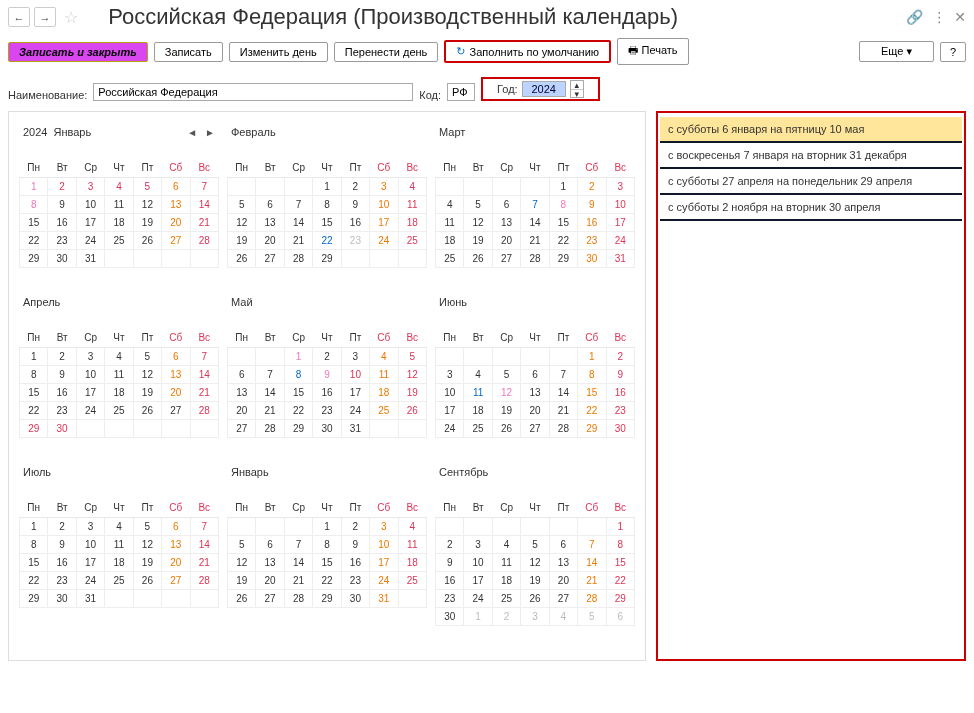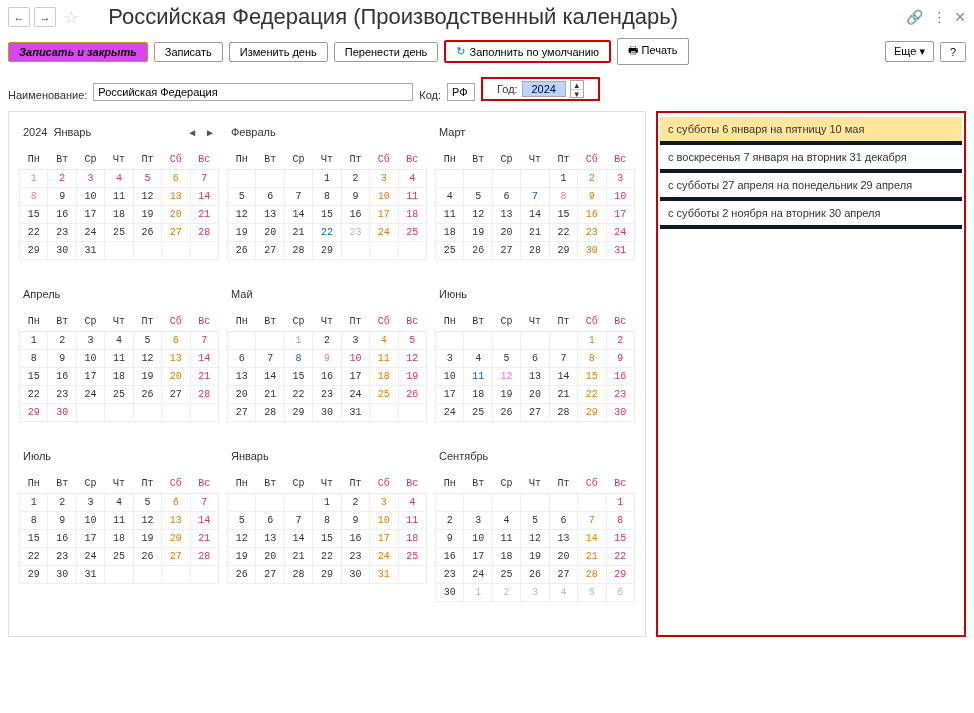--- a/index.html
+++ b/index.html
@@ -9,53 +9,53 @@
 .star { color: #ccc; font-size: 16px; margin: 0 4px; }
 .title { font-size: 22px; font-weight: normal; flex: 1; margin-left: 22px; }
 .title-right { display: flex; gap: 8px; align-items: center; }
 .icon-btn { color: #888; cursor: pointer; font-size: 14px; }
 .toolbar { display: flex; align-items: center; padding: 4px 8px 8px; gap: 6px; }
 .btn { border: 1px solid #999; background: #fff; padding: 3px 10px; border-radius: 2px; cursor: pointer; font-size: 11px; }
 .btn-primary { background: #d946ef; border-color: #b8a000; font-weight: bold; font-style: italic; }
 .btn-highlight { border: 2px solid #c00; display: flex; align-items: center; gap: 4px; }
 .btn-highlight .refresh-icon { color: #06c; }
 .toolbar-spacer { flex: 1; }
-.btn-more { border: 1px solid #999; padding: 3px 8px; }
+.btn-more { border: 1px solid #999; padding: 3px 21px; }
 .btn-help { border: 1px solid #999; padding: 3px 8px; width:26px; text-align:center;}
 .form-row { display: flex; align-items: flex-end; padding: 4px 8px 10px; gap: 6px; }
 .form-label { font-size: 11px; }
 .input-name { flex: 0 0 320px; border: 1px solid #aaa; padding: 2px 4px; font-size: 11px; }
 .input-code { width: 28px; border: 1px solid #aaa; padding: 2px 4px; font-size: 11px; }
 .year-box { display: flex; align-items: center; border: 2px solid #c00; padding: 1px 14px; gap: 4px; }
 .input-year { width: 44px; border: 1px solid #aaa; padding: 1px 2px; font-size: 11px; background: #bcd4ff; color:#003; text-align:center; }
 .year-spin { border: 1px solid #aaa; width: 14px; height: 18px; font-size: 9px; display: flex; flex-direction: column; }
 .year-spin div { flex:1; text-align:center; line-height:8px; border-bottom:1px solid #ccc; cursor:pointer;}
 .year-spin div:last-child{border-bottom:none;}
 .main { display: flex; padding: 0 8px; gap: 10px; }
 .calendar-pane { flex: 0 0 638px; border: 1px solid #ddd; padding: 10px; overflow:hidden; }
 .month-row { display: flex; gap: 8px; margin-bottom: 24px; }
 .month { flex: 1; }
 .month-header { display: flex; align-items: center; padding: 2px 4px; font-size: 11px; position:relative; height:20px;}
 .month-year { font-size:11px; margin-right: 6px;}
 .month-name { font-size:11px; font-weight: normal; }
 .month-nav { margin-left: auto; display: flex; gap: 8px; font-size:10px; color:#555;}
-.month-table { width: 100%; border-collapse: collapse; margin-top:8px;font-family:Liberation Mono, monospace; }
+.month-table { width: 100%; border-collapse: collapse; margin-top:16px; }
 .month-table th, .month-table td { width: 14.28%; text-align: center; font-size: 10px; padding: 3px 0; border: 1px solid #eee; font-weight: normal;}
 .month-table th { border:none; border-bottom:1px solid #e8e8e8; padding: 4px 0;}
 th.wkend { color: #d35; }
 td.empty { background:#fff; }
 td.gray { color:#bbb; }
 td.red { color:#d35; }
 td.org { color:#e70; }
 td.blue { color:#06c; }
 td.pink { color:#e7b;}
 .side-pane { flex: 1; border: 2px solid #c00; padding: 4px 2px; }
 .side-title { font-size: 11px; padding: 2px 6px 6px; }
 .side-list { }
-.side-item { padding: 6px 8px; font-size: 11px; border-bottom: 4px solid #0f172a; }
+.side-item { padding: 6px 8px; font-size: 11px; border-bottom: 2px solid #0f172a; }
 .side-item.selected { background: #ffe69a; }
 </style>
 </head>
 <body>
 
 <div class="titlebar">
   <div class="nav-btn">←</div>
   <div class="nav-btn">→</div>
   <span class="star">☆</span>
   <div class="title">Российская Федерация (Производственный календарь)</div>

